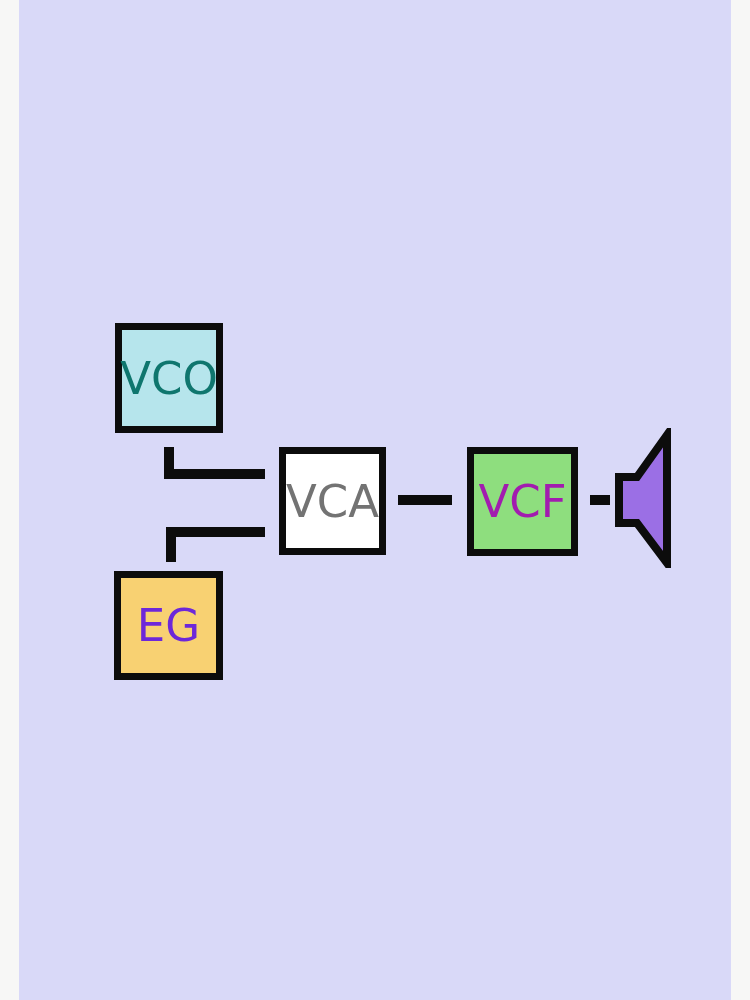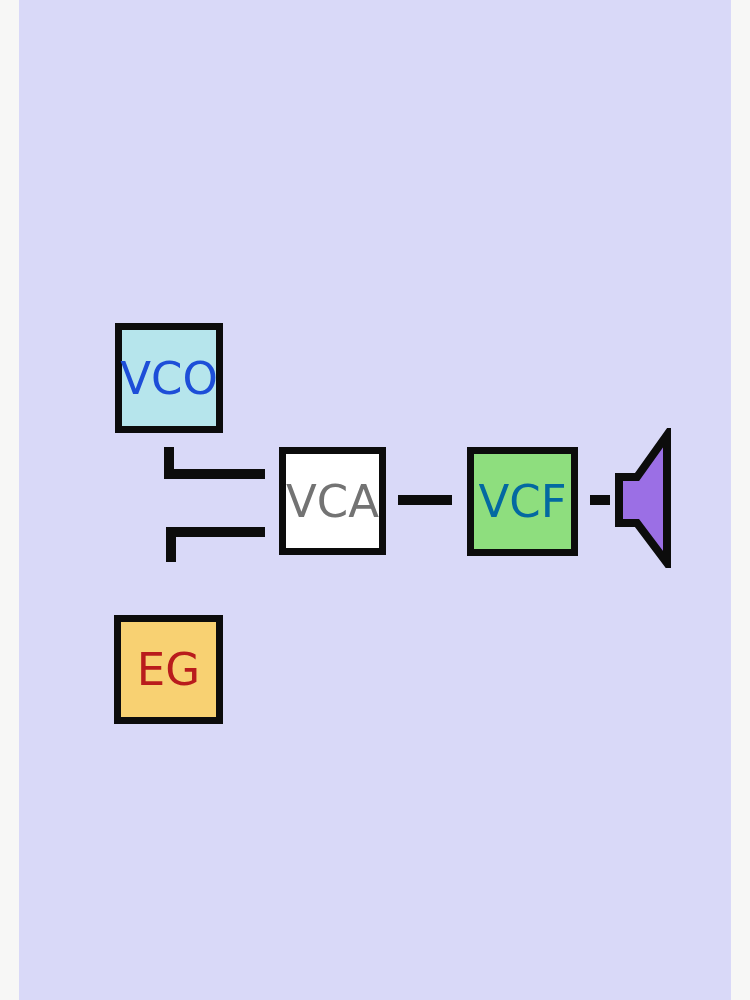--- a/index.html
+++ b/index.html
@@ -51,33 +51,33 @@
     left: 593px; top: 428px;
     width: 60px; height: 140px;
   }
 </style>
 </head>
 <body>
 
 <div class="page" style="background-color: rgb(247, 247, 246);">
   <div class="art" style="background-color: rgb(217, 217, 248);">
 
-    <div class="node node-vco" style="background-color: rgb(182, 229, 236); border-color: rgb(12, 12, 12); color: #1d4ed8;">
+    <div class="node node-vco" style="background-color: rgb(182, 229, 236); border-color: rgb(12, 12, 12); color: #0f766e;">
       <span>VCO</span>
     </div>
 
-    <div class="node node-eg" style="background-color: rgb(248, 209, 114); border-color: rgb(12, 12, 12); color: #b91c1c; margin-top: 44px;">
+    <div class="node node-eg" style="background-color: rgb(248, 209, 114); border-color: rgb(12, 12, 12); color: #6d28d9;">
       <span>EG</span>
     </div>
 
     <div class="node node-vca" style="background-color: rgb(255, 255, 255); border-color: rgb(12, 12, 12); color: #737373;">
       <span>VCA</span>
     </div>
 
-    <div class="node node-vcf" style="background-color: rgb(142, 222, 126); border-color: rgb(12, 12, 12); color: #0369a1; justify-content: center;">
+    <div class="node node-vcf" style="background-color: rgb(142, 222, 126); border-color: rgb(12, 12, 12); color: #a21caf; justify-content: center;">
       <span>VCF</span>
     </div>
 
     <div class="wire wire-vco-vert" style="background-color: rgb(12, 12, 12);"></div>
     <div class="wire wire-vco-horiz" style="background-color: rgb(12, 12, 12);"></div>
     <div class="wire wire-eg-horiz" style="background-color: rgb(12, 12, 12);"></div>
     <div class="wire wire-eg-vert" style="background-color: rgb(12, 12, 12);"></div>
     <div class="wire wire-vca-vcf" style="background-color: rgb(12, 12, 12);"></div>
     <div class="wire wire-vcf-spk" style="background-color: rgb(12, 12, 12);"></div>
 

